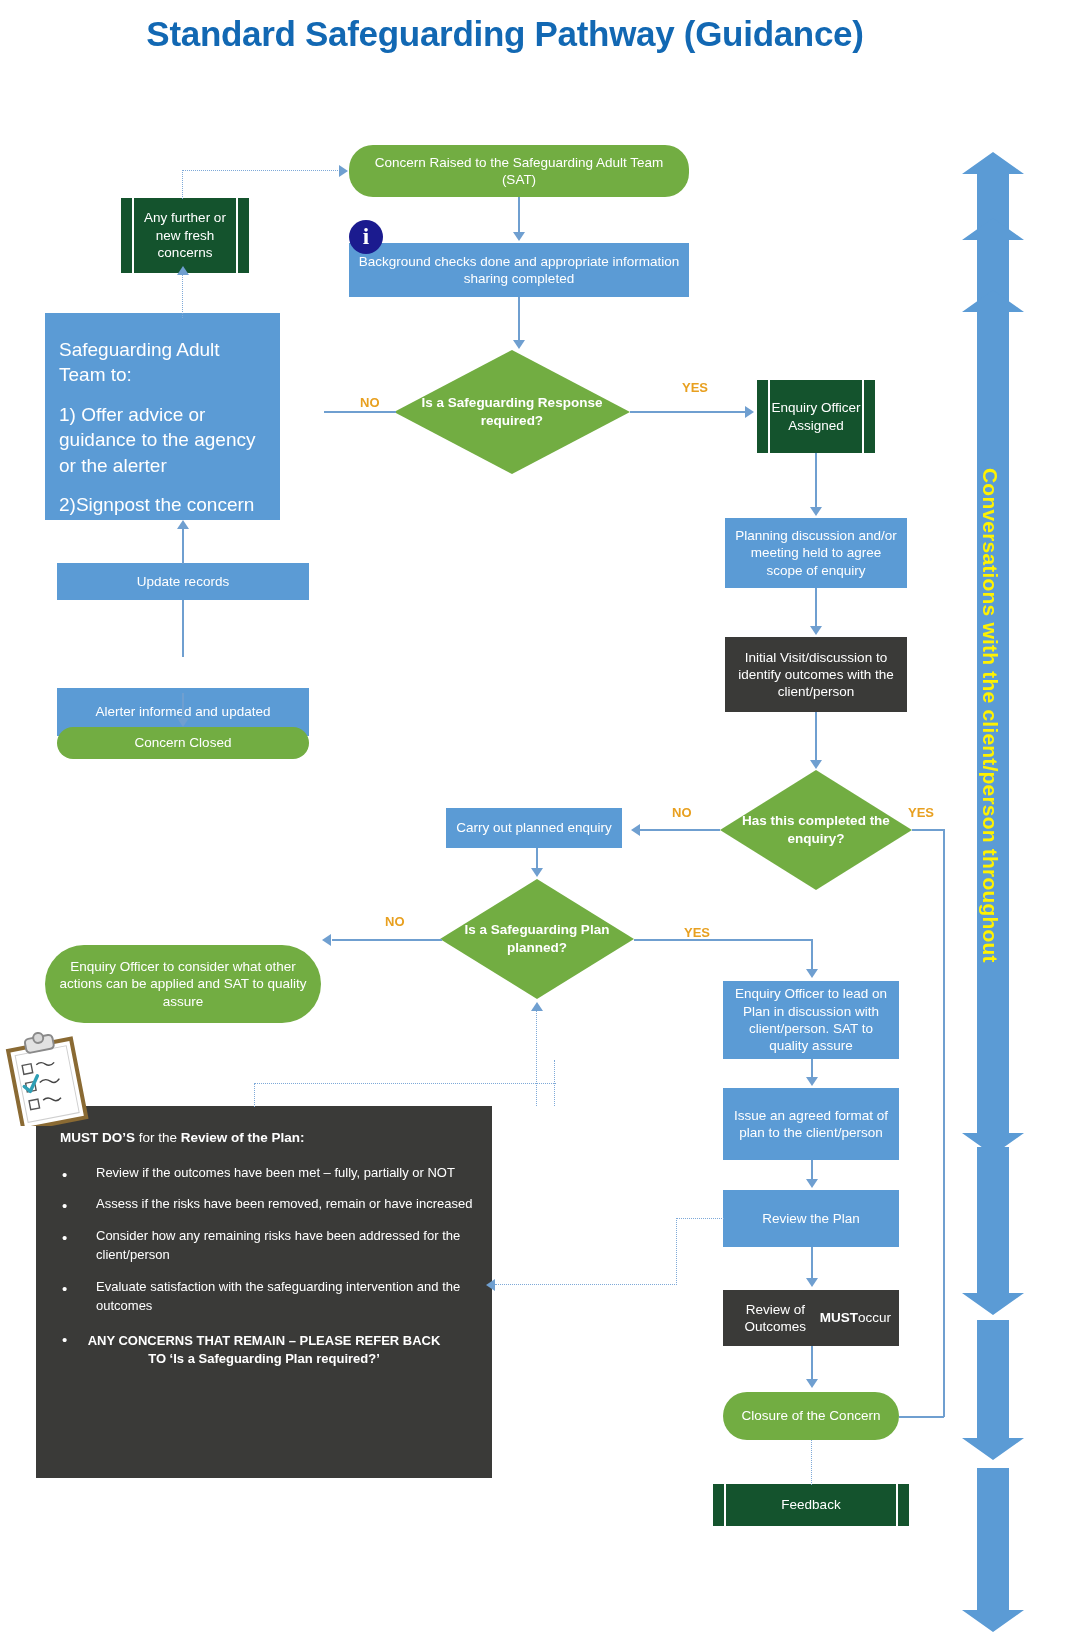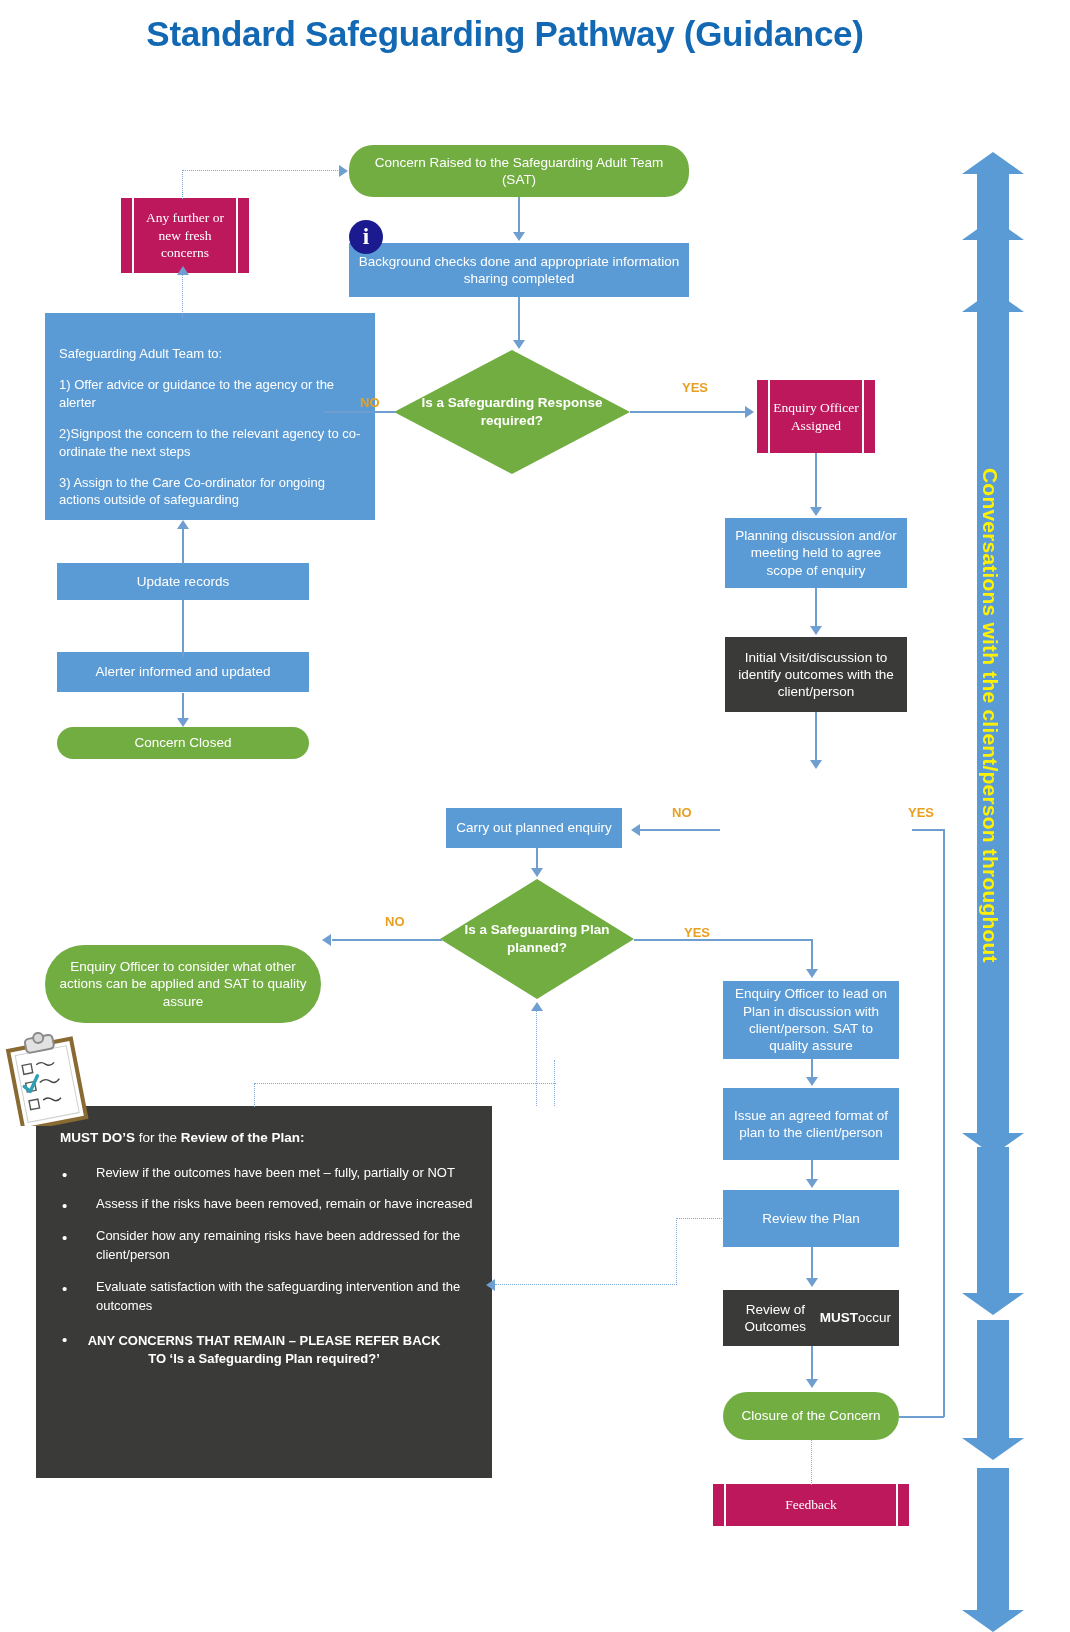--- a/index.html
+++ b/index.html
@@ -23,21 +23,21 @@
     align-items:center;justify-content:center;text-align:center;
     color:#ffffff;font-size:13.5px;line-height:1.28;padding:4px 8px;
   }
   .blue{background:#5B9BD5;}
   .green{background:#72AD42;}
   .dark{background:#3A3A38;}
   .round{border-radius:24px;}
   .pill{border-radius:40px;}
 
   
-  .predef{position:absolute;box-sizing:border-box;background:#be185d;font-family:Liberation Serif, serif;}
+  .predef{position:absolute;box-sizing:border-box;background:#14532d;}
   .predef .bar{position:absolute;top:0;bottom:0;width:2px;background:#ffffff;}
   .predef .bar.l{left:11px;}
   .predef .bar.r{right:11px;}
   .predef .ptxt{
     position:absolute;left:13px;right:13px;top:0;bottom:0;display:flex;
     align-items:center;justify-content:center;text-align:center;
     color:#ffffff;font-size:13.5px;line-height:1.32;
   }
 
   
@@ -115,49 +115,53 @@
   <div class="predef" style="left:121px;top:198px;width:128px;height:75px;">
     <div class="bar l"></div>
     <div class="bar r"></div>
     <div class="ptxt">Any further or new fresh concerns</div>
   </div>
 
   <div class="node blue" style="left:349px;top:243px;width:340px;height:54px;">Background checks done and appropriate information sharing completed</div>
 
   <div class="infoicon" style="left:349px;top:220px;">i</div>
 
-  <div class="node blue" style="left:45px;top:313px;width:330px;height:207px;
-              display:block;text-align:left;padding:32px 14px;font-size:13px;line-height:1.34;">
+  <div class="node blue" style="left:45px;top:313px;width:235px;height:207px;
+              display:block;text-align:left;padding:24px 14px;font-size:19px;line-height:1.34;">
     <div style="margin-bottom:14px;">Safeguarding Adult Team to:</div>
     <div style="margin-bottom:14px;">1) Offer advice or guidance to the agency or the alerter</div>
     <div style="margin-bottom:14px;">2)Signpost the concern to the relevant agency to co-ordinate the next steps</div>
     <div>3) Assign to the Care Co-ordinator for ongoing actions outside of safeguarding</div>
   </div>
 
   <div class="node blue" style="left:57px;top:563px;width:252px;height:37px;">Update records</div>
 
-  <div class="node blue" style="left:57px;top:652px;width:252px;height:40px;">Alerter informed and updated</div>
+  <div class="node blue" style="left:57px;top:688px;width:252px;height:48px;">Alerter informed and updated</div>
 
   <div class="node green pill" style="left:57px;top:727px;width:252px;height:32px;">Concern Closed</div>
 
   <div class="diamond" style="left:394px;top:350px;width:236px;height:124px;">
     <div class="dshape"></div>
     <div class="dtxt">Is a Safeguarding Response required?</div>
   </div>
 
   <div class="predef" style="left:757px;top:380px;width:118px;height:73px;">
     <div class="bar l"></div>
     <div class="bar r"></div>
     <div class="ptxt">Enquiry Officer Assigned</div>
   </div>
 
   <div class="node blue" style="left:725px;top:518px;width:182px;height:70px;">Planning discussion and/or meeting held to agree scope of enquiry</div>
 
   <div class="node dark" style="left:725px;top:637px;width:182px;height:75px;">Initial Visit/discussion to identify outcomes with the client/person</div>
 
+  <div class="diamond" style="left:720px;top:770px;width:192px;height:120px;">
+    <div class="dshape"></div>
+    <div class="dtxt" style="padding:0 20px;">Has this completed the enquiry?</div>
+  </div>
 
   <div class="node blue" style="left:446px;top:808px;width:176px;height:40px;">Carry out planned enquiry</div>
 
   <div class="diamond" style="left:440px;top:879px;width:194px;height:120px;">
     <div class="dshape"></div>
     <div class="dtxt" style="padding:0 20px;">Is a Safeguarding Plan planned?</div>
   </div>
 
   <div class="node green pill" style="left:45px;top:945px;width:276px;height:78px;">Enquiry Officer  to consider what other actions can be applied and SAT to quality assure</div>
 

